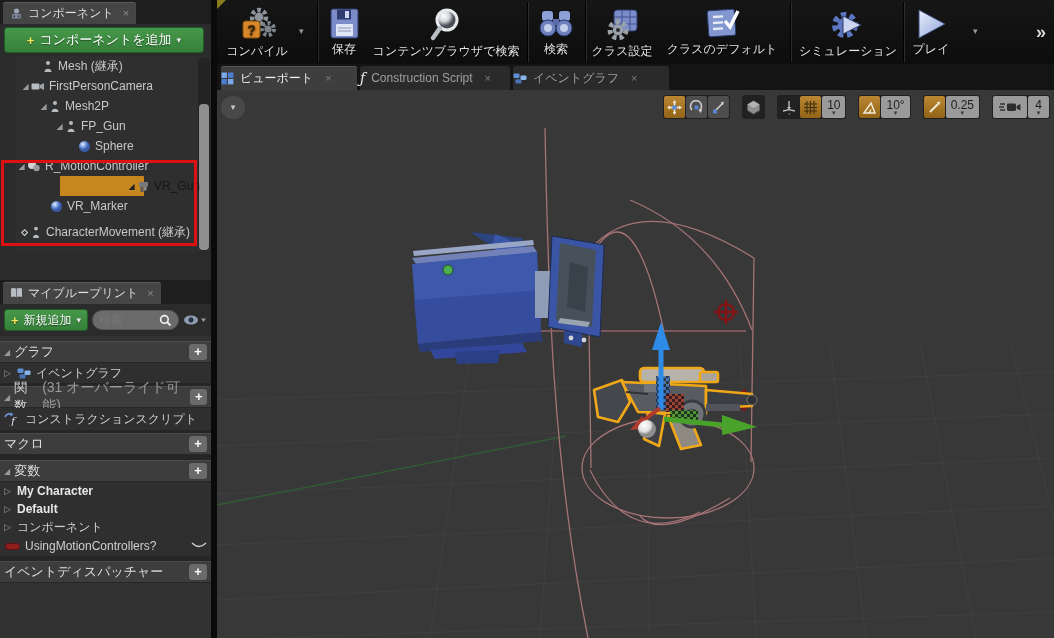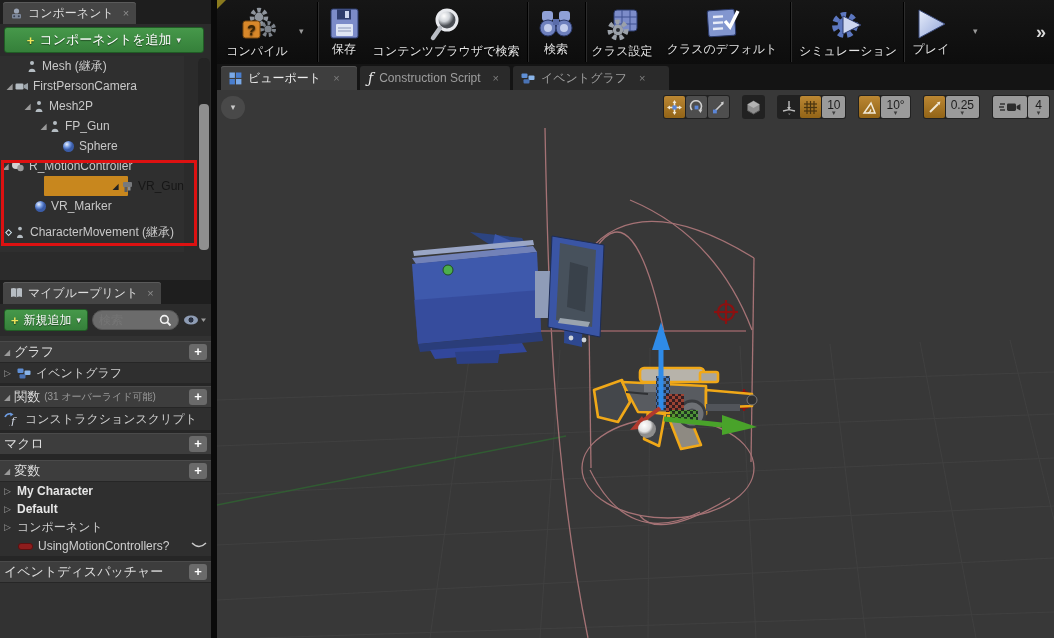--- a/index.html
+++ b/index.html
@@ -15,61 +15,61 @@
   .ptab { height:22px; background:#454545; border-radius:3px 3px 0 0; display:flex; align-items:center; gap:5px; padding:0 7px; color:#dedede; font-size:12px; box-shadow:inset 0 1px 0 #5a5a5a; }
   .ptab .x { color:#8d8d8d; font-size:11px; margin-left:4px; }
 
   .green-btn { background:linear-gradient(#46984a,#35803a); border:1px solid #205c25; border-radius:3px; color:#fff; font-size:12px; display:flex; align-items:center; justify-content:center; gap:5px; text-shadow:0 1px 1px rgba(0,0,0,.5); }
   .plus-y { color:#efe65a; font-weight:bold; font-size:13px; }
   .caret-w { color:#e8e8e8; font-size:9px; }
 
   
   #comp-panel { position:absolute; left:0; top:0; width:211px; height:277px; background:#2b2b2b; }
   #comp-add { position:absolute; left:4px; top:27px; width:200px; height:26px; font-size:13px; }
-  #comp-tree { position:absolute; left:0; top:56px; width:184px; height:196px; background:#2f2f2f; overflow:hidden; }
+  #comp-tree { position:absolute; left:16px; top:56px; width:184px; height:196px; background:#2f2f2f; overflow:hidden; }
   .crow { position:relative; height:20px; display:flex; align-items:center; color:#c8c8c8; font-size:12px; white-space:nowrap; }
   .crow .exp { width:11px; font-size:8px; color:#9a9a9a; text-align:center; flex:none; }
   .crow svg { flex:none; margin-right:4px; }
   .crow.sel { color:#161616; }
   .selbg { position:absolute; left:18px; top:0; height:20px; width:172px; background:#c8871e; border-radius:1px; z-index:0; }
   .crow > * { position:relative; z-index:1; }
   #red-box { position:absolute; left:1px; top:160px; width:196px; height:86px; border:3px solid #dd1111; z-index:5; pointer-events:none; }
   #comp-scroll-track { position:absolute; right:1px; top:58px; width:12px; height:192px; background:#242424; border-radius:5px; }
   #comp-scroll { position:absolute; right:2px; top:104px; width:10px; height:146px; background:#8f8f8f; border-radius:4px; }
 
   
   #mybp-panel { position:absolute; left:0; top:280px; width:211px; height:358px; background:#323232; display:flex; flex-direction:column; }
   #mybp-toolbar { height:32px; background:#2b2b2b; display:flex; align-items:center; gap:4px; padding:0 4px; }
   #mybp-add { width:84px; height:22px; font-size:12px; }
   #mybp-search { flex:1; height:20px; background:#6b6b6b; border:1px solid #555; border-radius:10px; display:flex; align-items:center; padding:0 6px; }
   #mybp-search input { width:46px; background:transparent; border:none; outline:none; font-size:12px; color:#242424; font-family:inherit; }
   .sec-h { height:22px; background:#3d3d3d; border-top:1px solid #4a4a4a; border-bottom:1px solid #262626; display:flex; align-items:center; padding:0 4px; color:#dcdcdc; font-size:13px; gap:4px; }
   .sec-h .exp { font-size:8px; color:#999; }
-  .sec-h .note { color:#9a9a9a; font-size:10px; }
+  .sec-h .note { color:#9a9a9a; font-size:14px; }
   .plus-btn { margin-left:auto; width:18px; height:16px; background:#6a6a6a; border-radius:3px; color:#fff; font-weight:bold; font-size:13px; line-height:15px; text-align:center; }
   .bp-row { height:20px; display:flex; align-items:center; padding:0 4px; color:#cfcfcf; font-size:12px; gap:5px; background:#2f2f2f; }
   .bp-row .exp { font-size:9px; color:#9a9a9a; width:8px; }
   .bp-row.bold { font-weight:bold; color:#e6e6e6; }
   .gap2 { height:3px; background:#262626; }
   .bool-pill { width:15px; height:7px; background:#8e1d1d; border:1px solid #5d1010; border-radius:3px; }
   .eye-closed { margin-left:auto; }
 
   
   #main { position:absolute; left:217px; top:0; width:837px; height:638px; }
   #main-toolbar { position:absolute; left:0; top:0; width:837px; height:64px; background:linear-gradient(#161616,#0d0d0d); }
   #corner-tri { position:absolute; left:0; top:0; width:0; height:0; border-top:9px solid #8a7a1e; border-right:9px solid transparent; }
   .tsep { position:absolute; top:2px; width:1px; height:60px; background:#000; box-shadow:1px 0 0 #2c2c2c; }
   .tbtn { position:absolute; top:4px; height:56px; display:flex; flex-direction:column; align-items:center; justify-content:space-between; padding:3px 0 4px; color:#e4e4e4; font-size:12px; text-shadow:0 1px 2px #000; white-space:nowrap; }
   .tbtn svg { flex:none; }
   .tcaret { position:absolute; top:26px; color:#9a9a9a; font-size:9px; }
   #tb-overflow { position:absolute; right:8px; top:22px; color:#d8d8d8; font-size:18px; font-weight:bold; }
 
   
   #edit-tabs { position:absolute; left:0; top:64px; width:837px; height:26px; background:#141414; display:flex; align-items:flex-end; padding-left:4px; gap:3px; }
-  .etab { height:24px; border-radius:3px 3px 0 0; display:flex; align-items:center; gap:6px; padding:0 8px; font-size:12px;text-align:right; }
+  .etab { height:24px; border-radius:3px 3px 0 0; display:flex; align-items:center; gap:6px; padding:0 0; font-size:12px;text-align:right; }
   .etab.active { background:#3e3e3e; color:#ededed; box-shadow:inset 0 1px 0 #555; }
   .etab.inactive { background:#2a2a2a; color:#9f9f9f; }
   .etab .x { color:#7d7d7d; font-size:11px; margin-left:6px; }
   .fglyph { font-family:"DejaVu Serif","Liberation Serif",serif; font-style:italic; color:#e8e8e8; font-size:14px; }
 
   
   #viewport { position:absolute; left:0; top:90px; width:837px; height:548px; background:#383838; overflow:hidden; }
   #scene { position:absolute; left:0; top:0; }
   #vp-toolbar { position:absolute; left:0; top:4px; width:837px; height:26px; display:flex; align-items:center; padding:0 4px; gap:6px; z-index:3; }
   .vbtn { height:23px; background:rgba(88,88,88,.55); border-radius:12px; display:flex; align-items:center; gap:5px; padding:0 10px; color:#969ba1; font-size:13px; }
@@ -270,21 +270,21 @@
         <span>My Character</span>
       </div>
       <div class="bp-row bold" style="height:18px">
         <span class="exp">▷</span>
         <span>Default</span>
       </div>
       <div class="bp-row" style="height:18px">
         <span class="exp">▷</span>
         <span>コンポーネント</span>
       </div>
-      <div class="bp-row" style="height:20px; padding-left:18px">
+      <div class="bp-row" style="height:20px; padding-left:5px">
         <span class="bool-pill"></span>
         <span>UsingMotionControllers?</span>
         <svg class="eye-closed" width="16" height="8" viewBox="0 0 16 8">
             <path d="M1,1 Q8,8 15,1" fill="none" stroke="#c9c9c9" stroke-width="1.4"></path>
           </svg>
       </div>
       <div class="gap2" style="height:5px"></div>
       <div class="sec-h">
         <span>イベントディスパッチャー</span>
         <span class="plus-btn">+</span>

